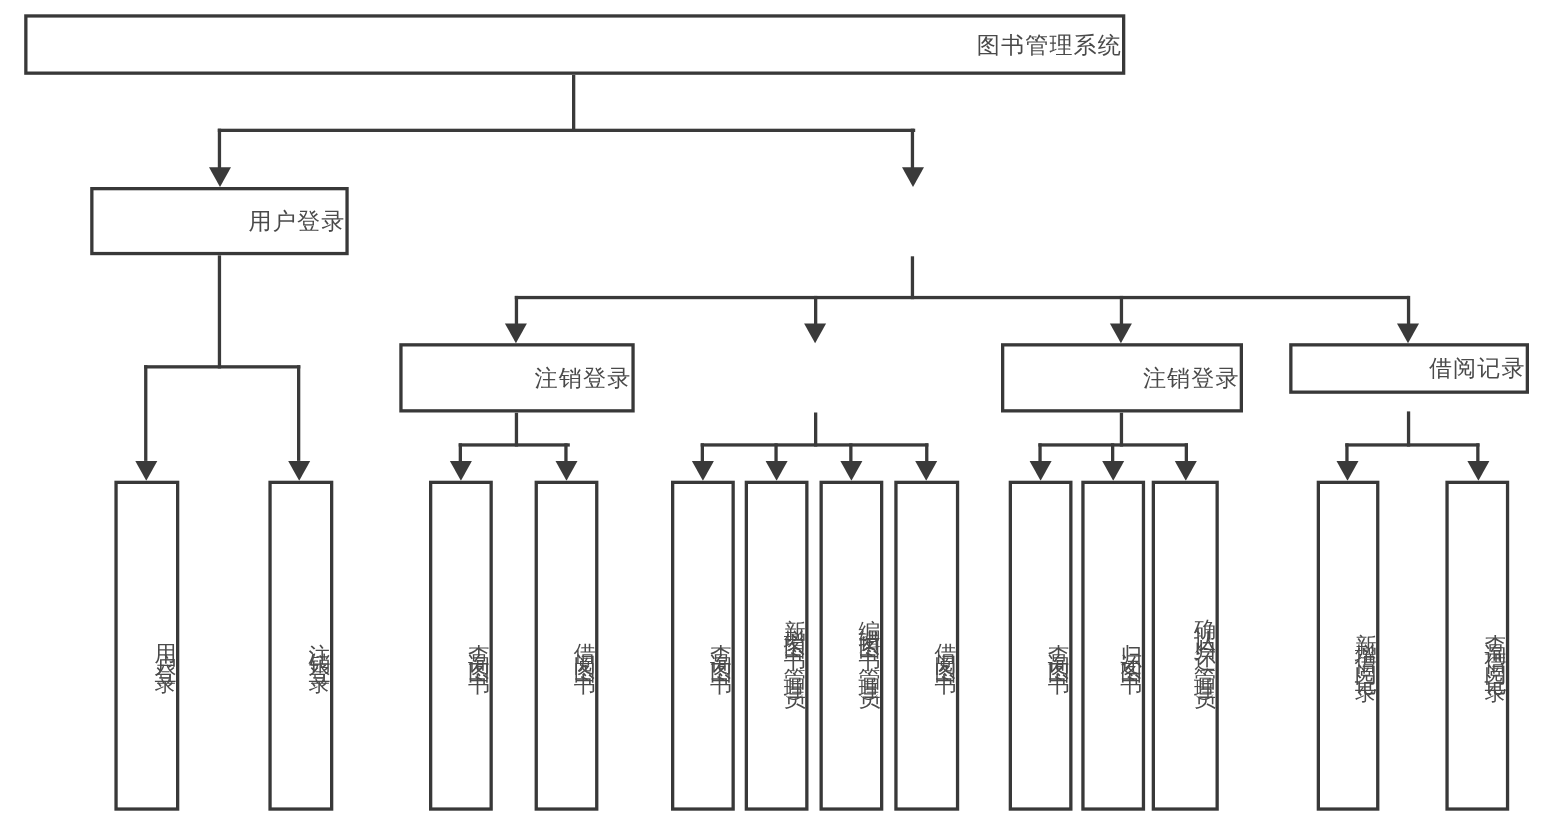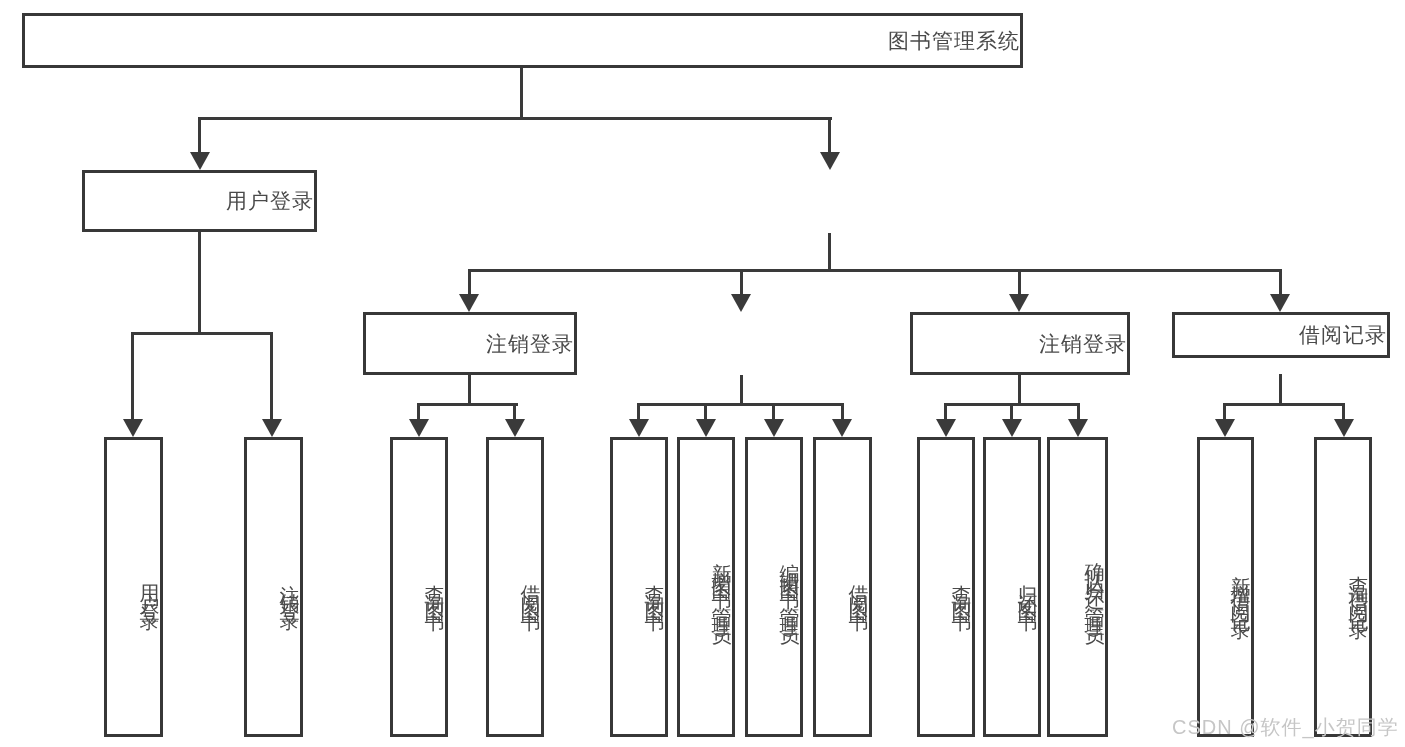--- a/index.html
+++ b/index.html
@@ -182,15 +182,14 @@
     <span>确认归还（管理员）</span>
   </div>
 
   <div class="box leaf" style="left:1197px;top:437px;width:57px;height:300px;">
     <span>新增借阅记录</span>
   </div>
   <div class="box leaf" style="left:1314px;top:437px;width:58px;height:300px;">
     <span>查询借阅记录</span>
   </div>
 
-  <div class="watermark">CSDN @软件_小贺同学</div>
 
 </div>
 
 </body></html>

